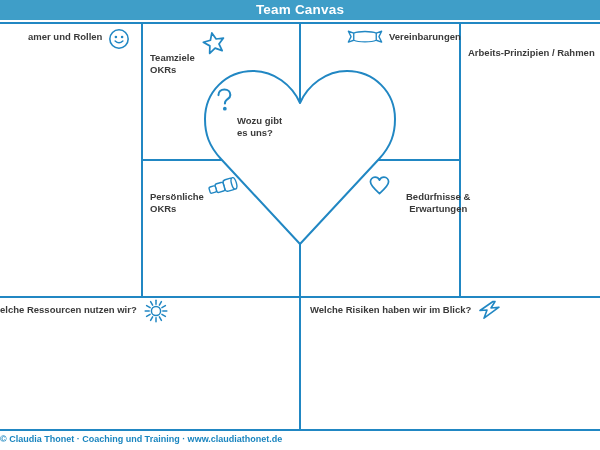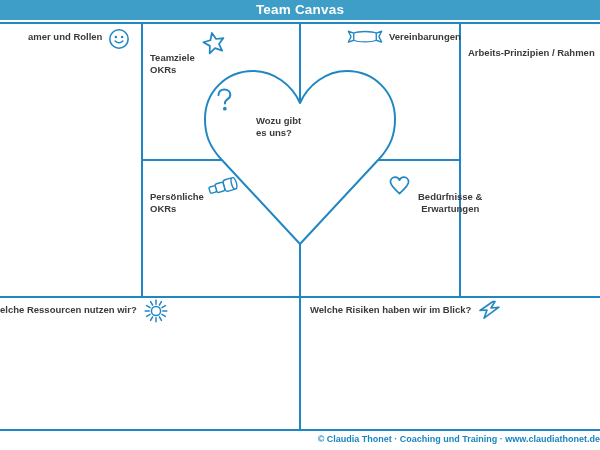--- a/index.html
+++ b/index.html
@@ -22,21 +22,21 @@
     color:var(--label);font-weight:bold;font-size:9.5px;line-height:11.5px;
     white-space:nowrap;
   }
   .label .txt{padding-top:3px;}
   .label .txt.two{padding-top:0;margin-top:24px;}
   .icon{color:var(--line);flex:0 0 auto;display:block;}
   .icon svg{display:block;}
   .align-center{text-align:center;}
   .footer{
     position:absolute;left:0;top:432px;width:600px;height:18px;
-    text-align:right;color:var(--footer_text);
+    text-align:left;color:var(--footer_text);
     font-weight:bold;font-size:9px;line-height:14px;
   }
 </style>
 </head>
 <body style="--header_bg: #3f9ec8; --line: #2187c3; --label: #3a3a3a; --footer_text: #1a85bf;">
 
 <div class="header">
   <span>Team Canvas</span>
 </div>
 
@@ -92,21 +92,21 @@
     </svg>
   </span>
   <span class="txt">Vereinbarungen</span>
 </div>
 
 <div class="label" style="left:468px;top:44px;">
   <span class="txt">Arbeits-Prinzipien / Rahmen</span>
 
 </div>
 
-<div class="label" style="left:216px;top:88px;gap:23px;">
+<div class="label" style="left:216px;top:88px;gap:4px;">
   <span class="icon">
     <svg width="17" height="25" viewBox="0 0 16 24">
       <path d="M2.2 6.8 C2.2 3.4 4.6 1.4 7.9 1.4 C11.2 1.4 13.6 3.4 13.6 6.6 C13.6 9.4 11.3 10.2 9.7 11.7 C8.8 12.5 8.4 13.5 8.4 14.8" fill="none" stroke="currentColor" stroke-width="2" stroke-linecap="round"></path>
       <circle cx="8.3" cy="19.8" r="1.8" fill="currentColor"></circle>
     </svg>
   </span>
   <span class="txt two" style="padding-top:3px;">
     <span>Wozu gibt</span><br>
     <span>es uns?</span>
   </span>
@@ -122,21 +122,21 @@
       <g fill="#ffffff" stroke="currentColor" stroke-width="1.5" transform="rotate(-16 16 11)">
         <rect x="17" y="5.2" width="11" height="12.6" rx="3"></rect>
         <ellipse cx="28" cy="11.5" rx="2.6" ry="6.3"></ellipse>
         <rect x="8" y="6.8" width="9" height="9.5" rx="2"></rect>
         <rect x="1" y="8.2" width="7" height="6.8" rx="1.5"></rect>
       </g>
     </svg>
   </span>
 </div>
 
-<div class="label" style="left:388px;top:167px;gap:7px;">
+<div class="label" style="left:368px;top:167px;gap:15px;">
   <span class="icon" style="margin-top:8px;">
     <svg width="23" height="21" viewBox="0 0 24 22">
       <path d="M12 19.5 C5.5 13.8 2.5 10.6 2.5 7.2 C2.5 4.3 4.6 2.3 7.3 2.3 C9.3 2.3 11.1 3.5 12 5.4 C12.9 3.5 14.7 2.3 16.7 2.3 C19.4 2.3 21.5 4.3 21.5 7.2 C21.5 10.6 18.5 13.8 12 19.5 Z" fill="none" stroke="currentColor" stroke-width="1.8" stroke-linejoin="round"></path>
     </svg>
   </span>
   <span class="txt two align-center">
     <span>Bedürfnisse &amp;</span><br>
     <span>Erwartungen</span>
   </span>
 </div>

